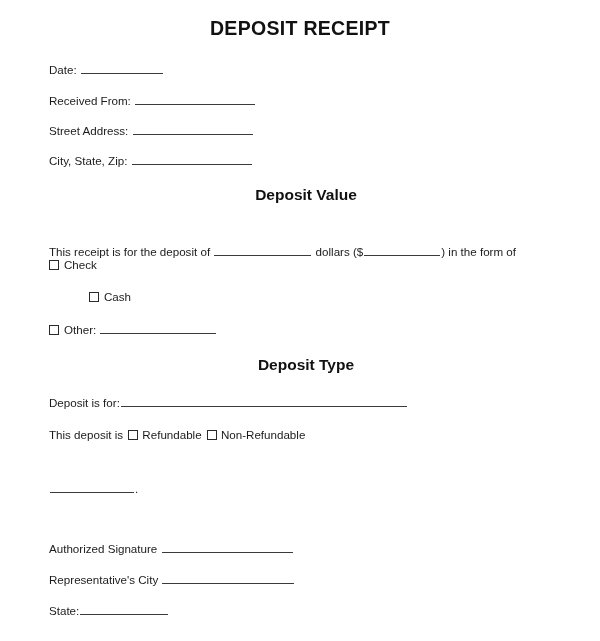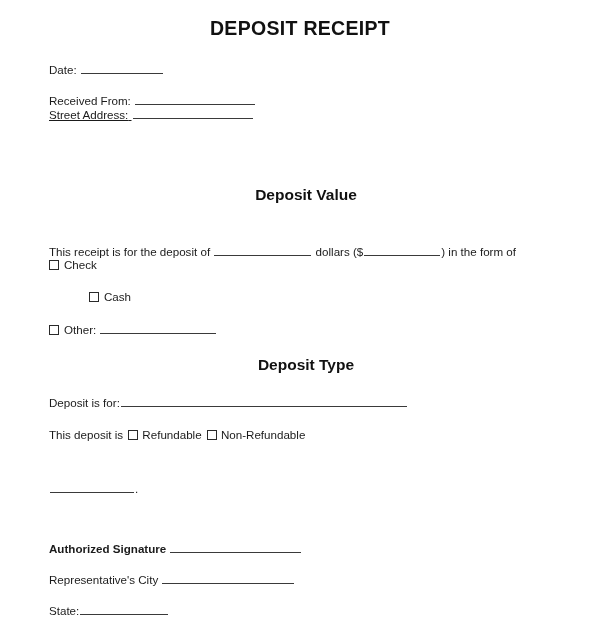--- a/index.html
+++ b/index.html
@@ -53,21 +53,21 @@
 
   
   .row {
     position: absolute;
     left: 49px;
     font-size: 11.6px;
     line-height: 14px;
     color: #1b1b1b;
     white-space: nowrap;
   }
-  .row.bold { font-weight: bold; }
+  .row.bold { font-weight: normal; }
 
   
   .blank {
     display: inline-block;
     border-bottom: 1.1px solid #3a3a3a;
     height: 10px;
     vertical-align: baseline;
     margin: 0 1px;
   }
   .b-date   { width: 82px; }
@@ -105,25 +105,29 @@
   <div class="row" style="top:94px;">
     <span class="lbl">Received From:</span>
     <span class="blank b-med"></span>
   </div>
 
   <div class="row" style="top:63px;">
     <span class="lbl">Date:</span>
     <span class="blank b-date"></span>
   </div>
 
-  <div class="row" style="top:108px;text-decoration:underline;">
+  <div class="row" style="top:124px;">
     <span class="lbl">Street Address:</span>
     <span class="blank b-med"></span>
   </div>
 
+  <div class="row" style="top:154px;">
+    <span class="lbl">City, State, Zip:</span>
+    <span class="blank b-med"></span>
+  </div>
 
   <div class="section-heading sec-value">Deposit Value</div>
 
   <div class="row" style="top:226px;margin-top:19px;">
     <span class="lbl">This receipt is for the deposit of</span>
     <span class="blank b-amt"></span>
     <span class="lbl">dollars ($</span><span class="blank b-dol"></span><span class="lbl">) in the form of</span>
   </div>
 
   <div class="row" style="top:258px;">

